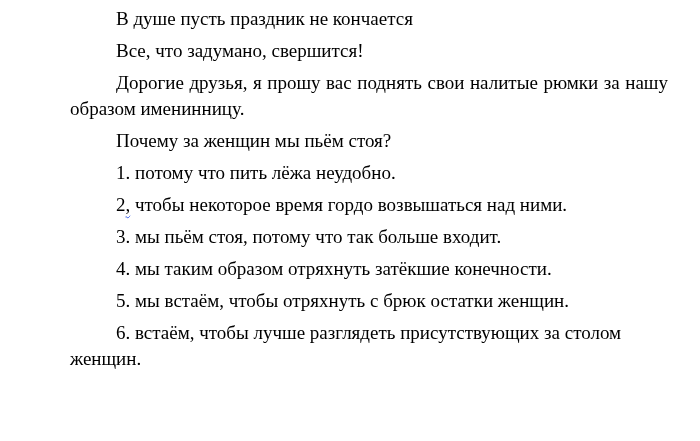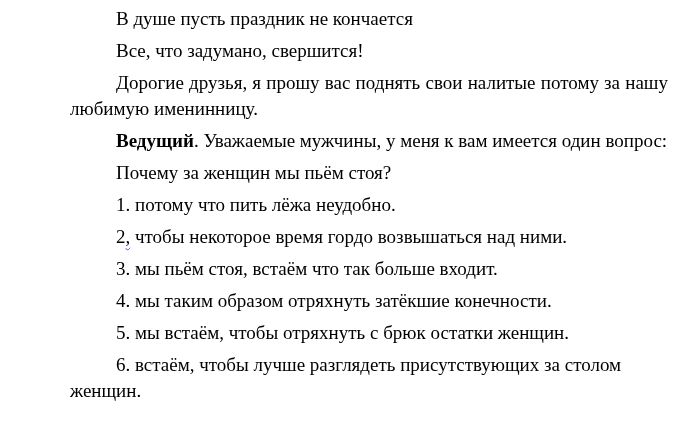--- a/index.html
+++ b/index.html
@@ -47,38 +47,35 @@
 <body>
 
 <div class="doc-page">
 
   <p class="para">В душе пусть праздник не кончается</p>
 
 
 
   <p class="para">Все, что задумано, свершится!</p>
 
-  <p class="para justified">Дорогие друзья, я прошу вас поднять свои налитые потому за нашу любимую именинницу.</p>
+  <p class="para justified">Дорогие друзья, я прошу вас поднять свои налитые рюмки за нашу образом именинницу.</p>
 
-  <p class="para">
-    <span class="speaker">Ведущий</span><span>. Уважаемые мужчины, у меня к вам имеется один вопрос:</span>
-  </p>
 
   <p class="para">Почему за женщин мы пьём стоя?</p>
 
   <p class="para">
     <span>1</span><span>.</span><span> потому что пить лёжа неудобно.</span>
   </p>
 
   <p class="para">
     <span>2</span><span class="squiggle">,</span><span> чтобы некоторое время гордо возвышаться над ними.</span>
   </p>
 
   <p class="para">
-    <span>3</span><span>.</span><span> мы пьём стоя, встаём что так больше входит.</span>
+    <span>3</span><span>.</span><span> мы пьём стоя, потому что так больше входит.</span>
   </p>
 
   <p class="para">
     <span>4</span><span>.</span><span> мы таким образом отряхнуть затёкшие конечности.</span>
   </p>
 
   <p class="para">
     <span>5</span><span>.</span><span> мы встаём, чтобы отряхнуть с брюк остатки женщин.</span>
   </p>
 

